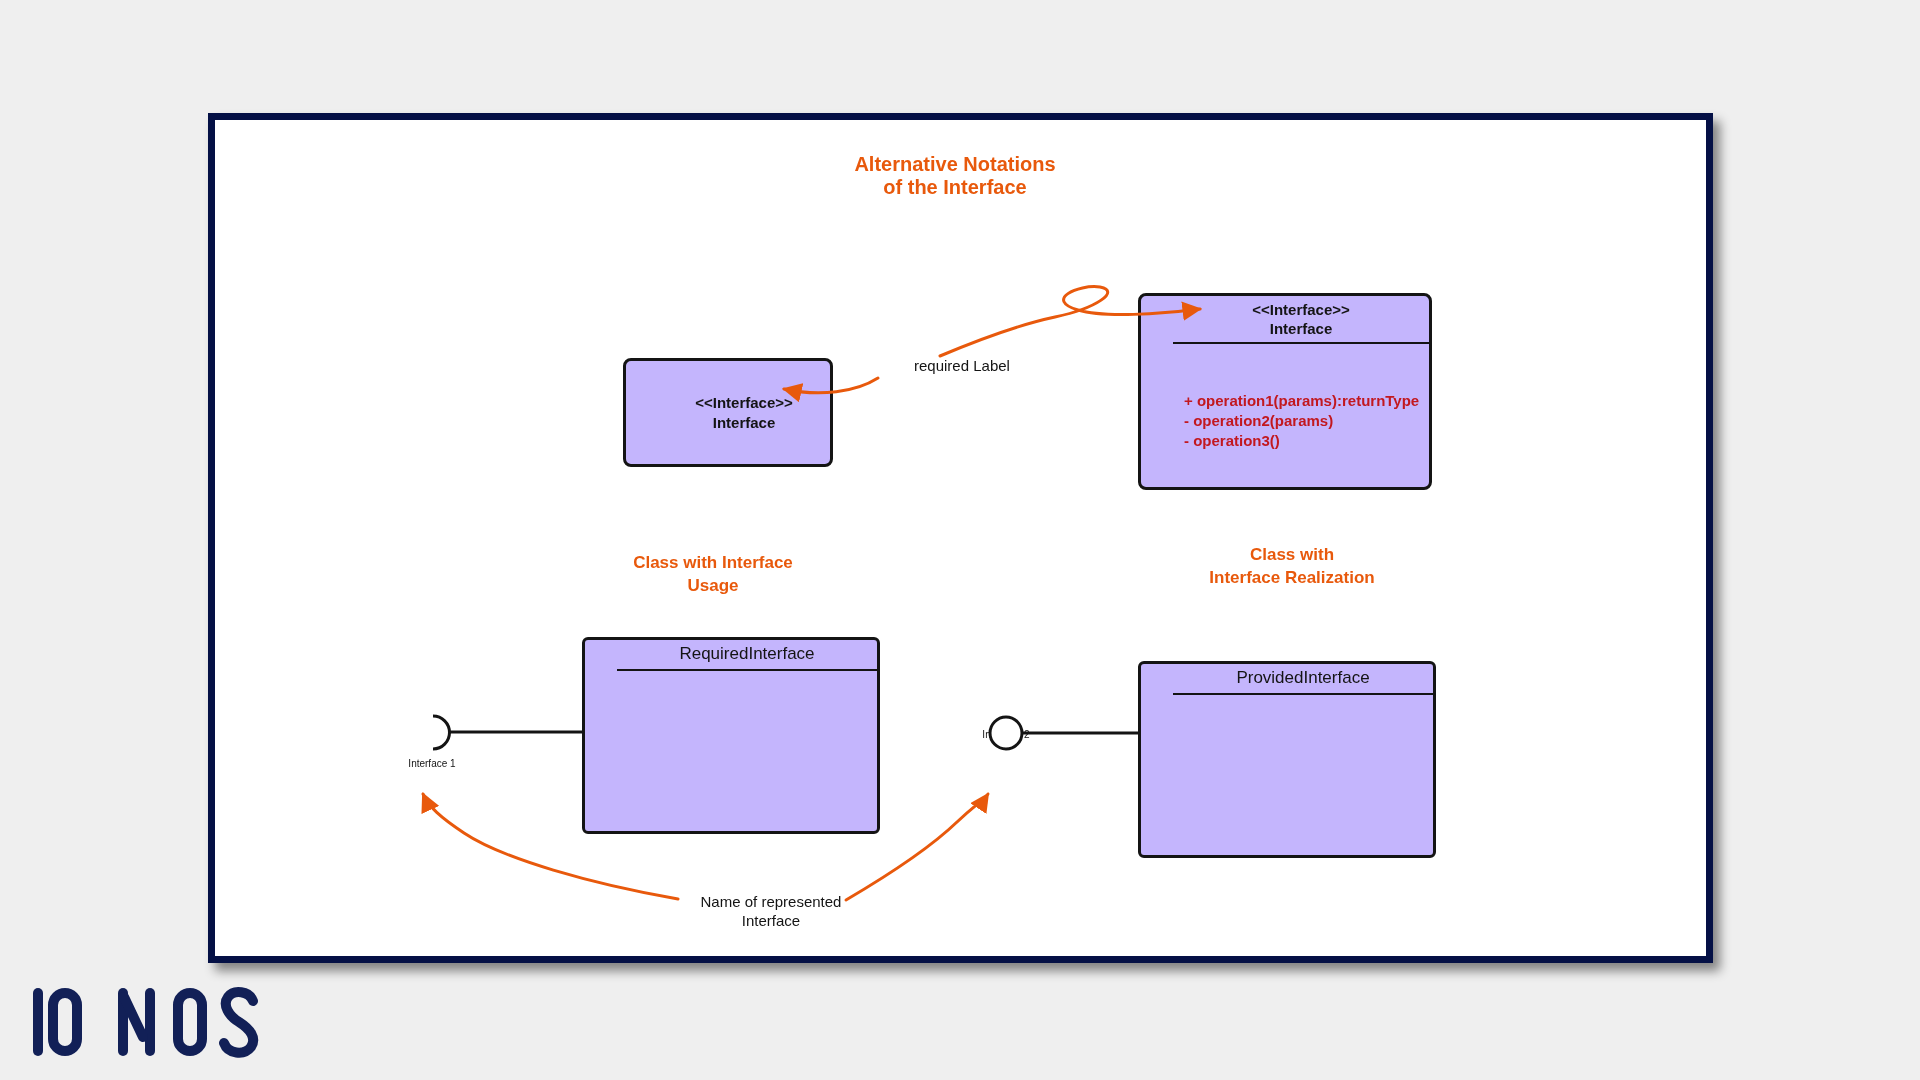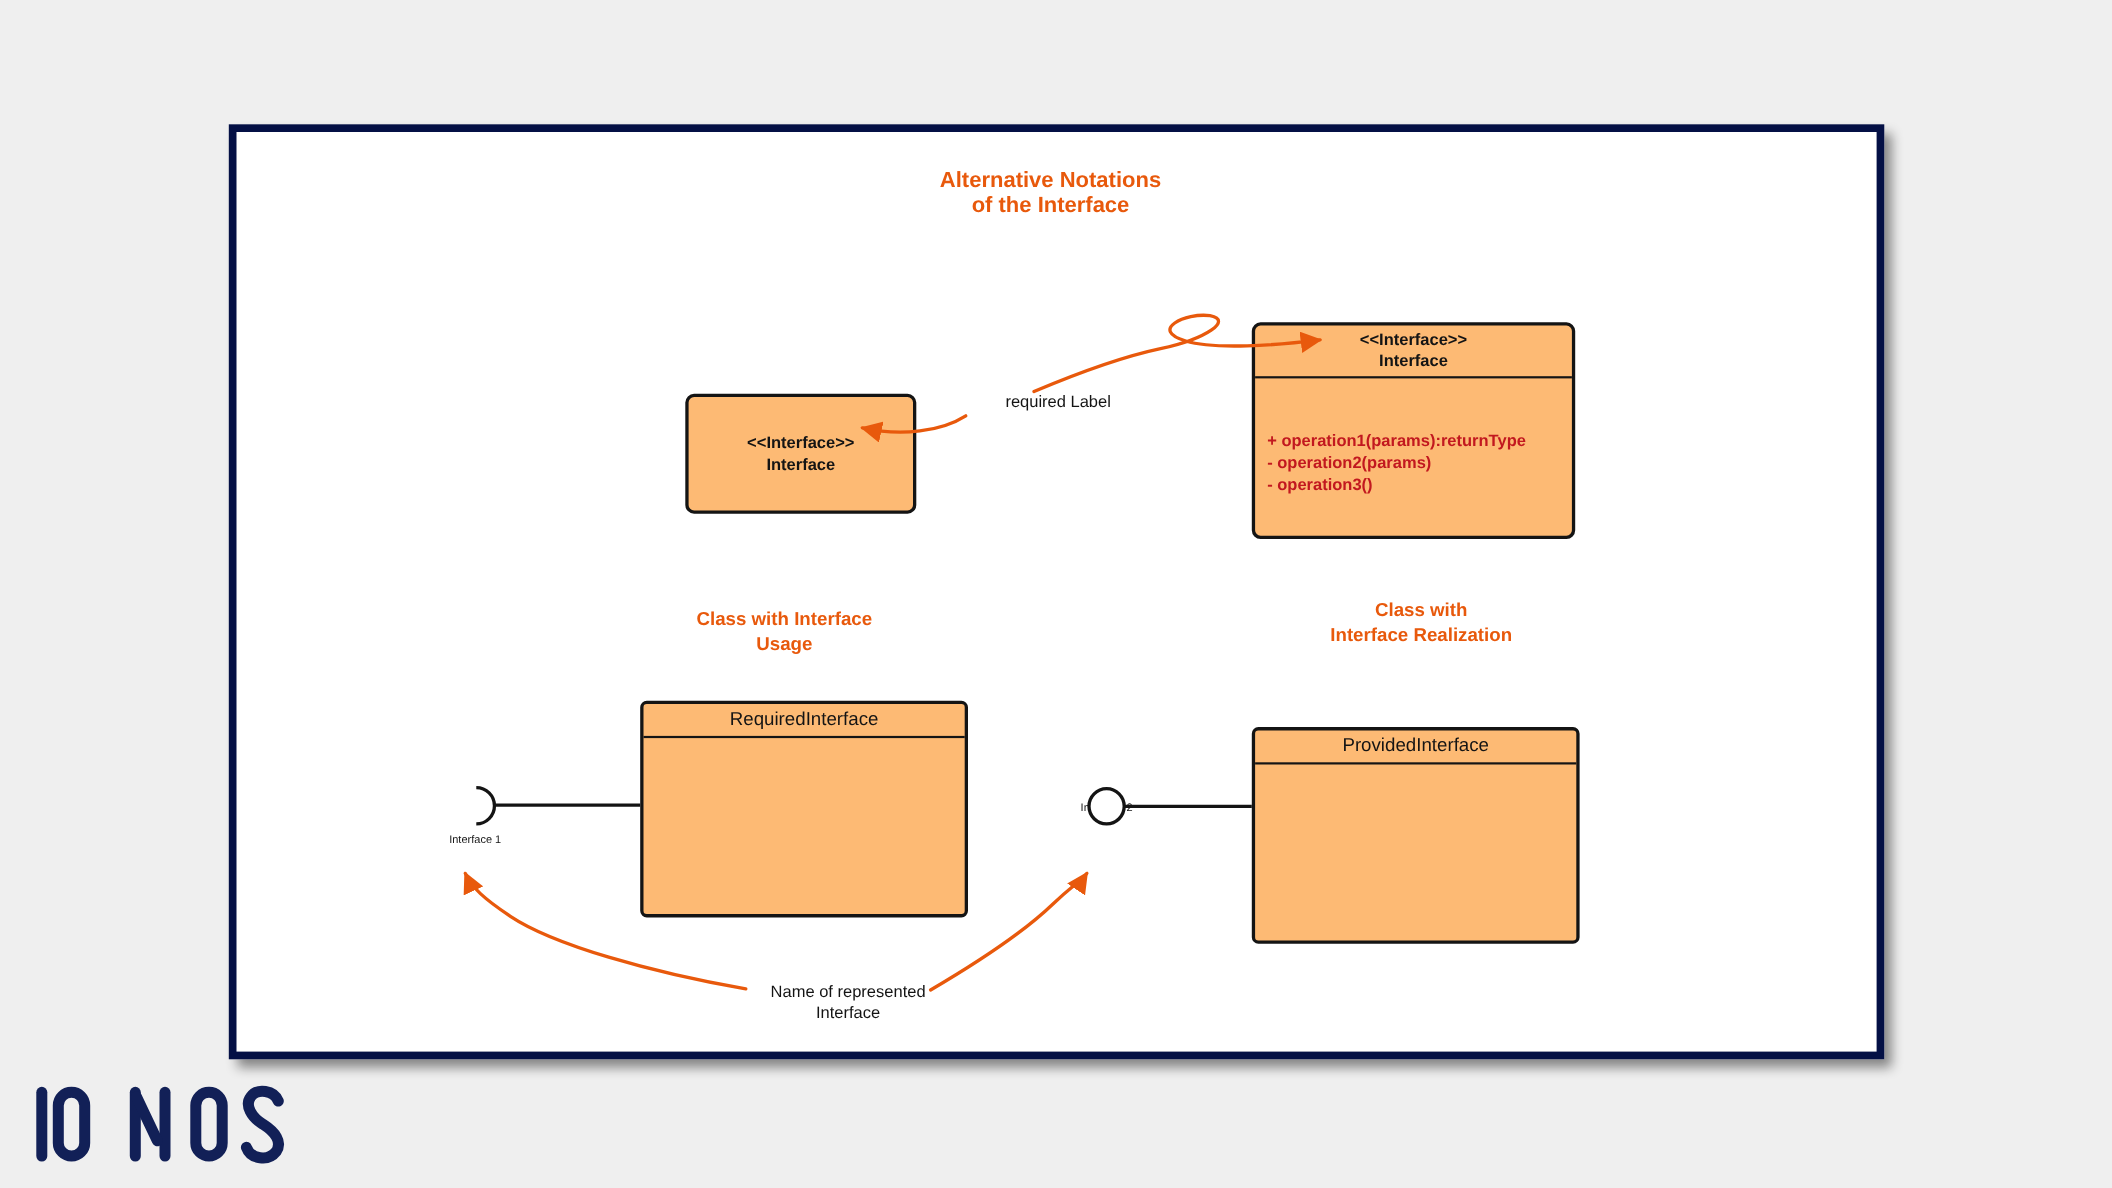--- a/index.html
+++ b/index.html
@@ -24,22 +24,22 @@
 
   .abs{position:absolute;z-index:2;}
   .center{text-align:center;}
 
   .title{
     left:755px;top:153px;width:400px;
     color:var(--orange);font-size:20px;font-weight:bold;line-height:23px;
   }
 
   .uml-box{
-    position:absolute;z-index:2;background:#fdba74;
-    border:3px solid var(--ink);border-radius:8px;color:var(--ink);
+    position:absolute;z-index:2;background:#c4b5fd;
+    border:3px solid var(--ink);border-radius:8px;color:var(--ink);padding-left:32px;
   }
   .small-iface{left:623px;top:358px;width:210px;height:109px;
     display:flex;flex-direction:column;justify-content:center;align-items:center;
     font-size:15px;font-weight:bold;line-height:20px;}
   .big-iface{left:1138px;top:293px;width:294px;height:197px;}
   .big-iface .hd{height:48px;border-bottom:2px solid var(--ink);
     display:flex;flex-direction:column;justify-content:center;align-items:center;
     font-size:15px;font-weight:bold;line-height:19px;}
   .big-iface .ops{padding:47px 8px 0 11px;color:var(--red);
     font-size:15px;font-weight:bold;line-height:20px;white-space:nowrap;}

